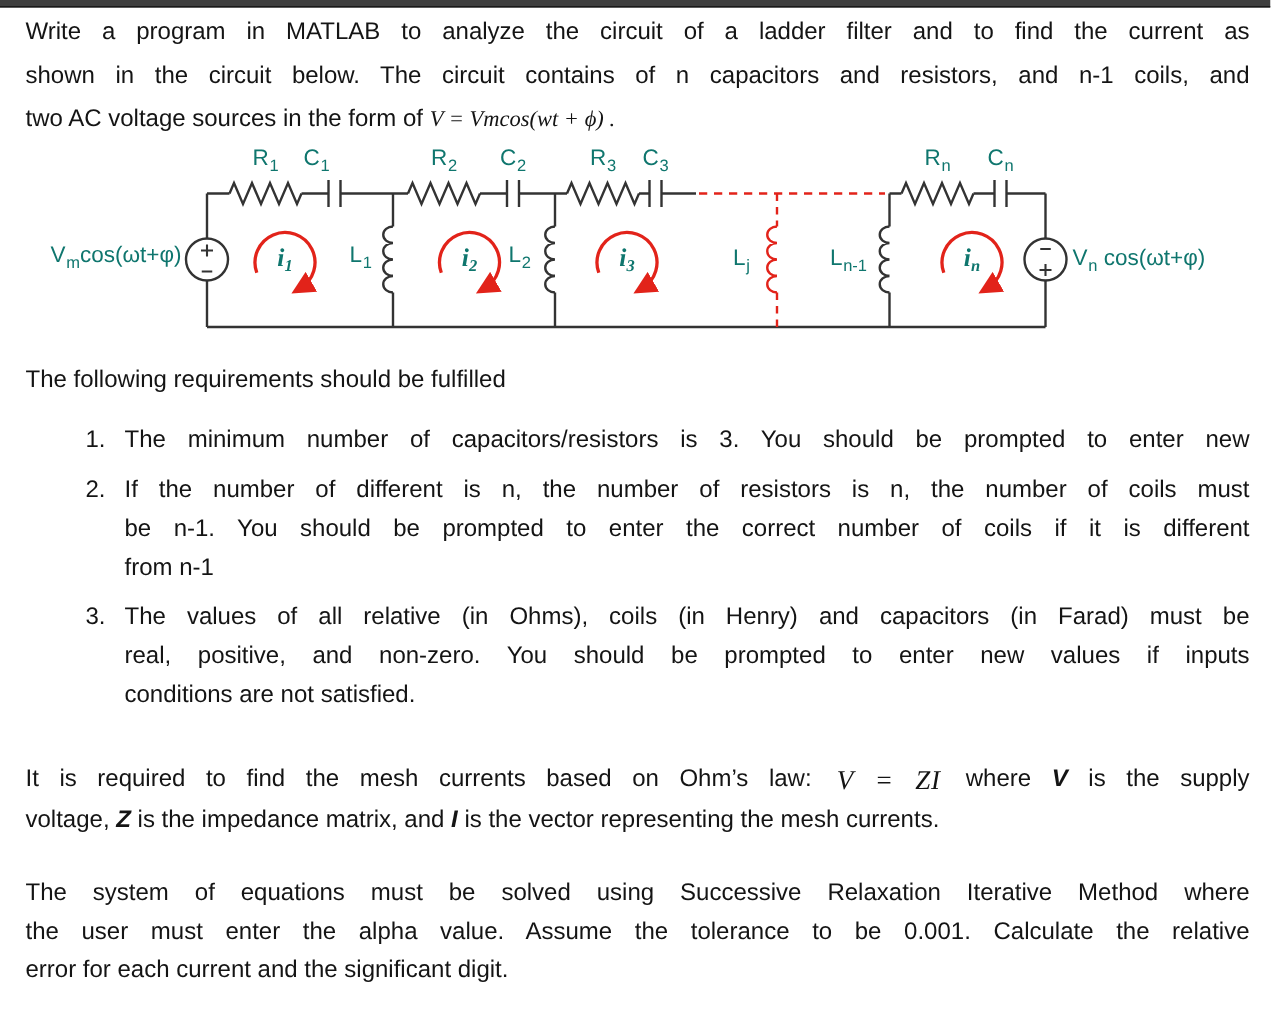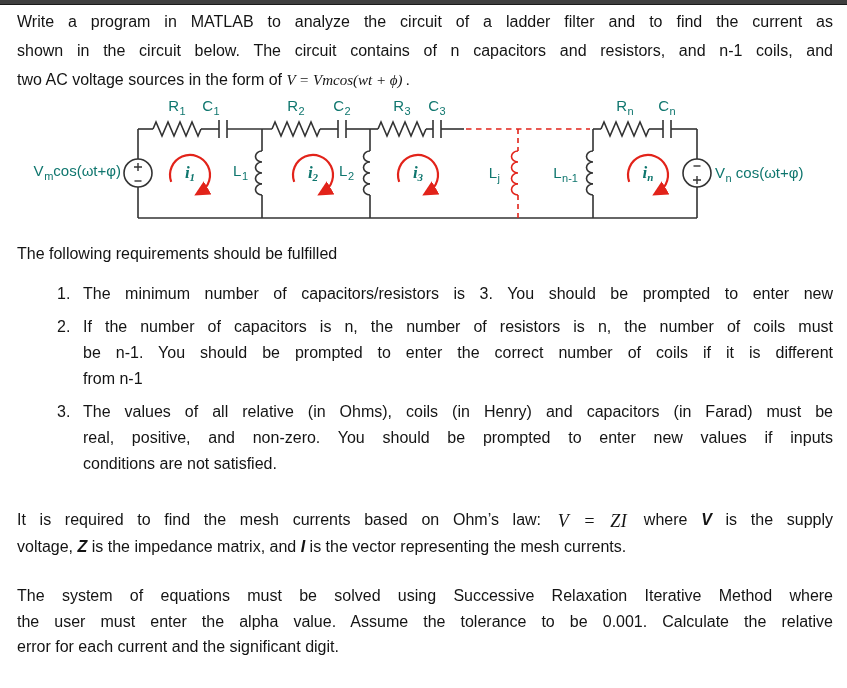--- a/index.html
+++ b/index.html
@@ -176,21 +176,21 @@
 
 <div id="heading-block" class="textblock">The following requirements should be fulfilled</div>
 
 <div id="req-list" class="textblock">
   <div class="req-item">
     <span class="req-num">1.</span>
     <div class="jline">The minimum number of capacitors/resistors is 3. You should be prompted to enter new</div>
   </div>
   <div class="req-item">
     <span class="req-num">2.</span>
-    <div class="jline">If the number of capacitors is n, the number of resistors is n, the number of coils must</div>
+    <div class="jline">If the number of different is n, the number of resistors is n, the number of coils must</div>
     <div class="jline">be n-1. You should be prompted to enter the correct number of coils if it is different</div>
     <div class="lastline">from n-1</div>
   </div>
   <div class="req-item">
     <span class="req-num">3.</span>
     <div class="jline">The values of all relative (in Ohms), coils (in Henry) and capacitors (in Farad) must be</div>
     <div class="jline">real, positive, and non-zero. You should be prompted to enter new values if inputs</div>
     <div class="lastline">conditions are not satisfied.</div>
   </div>
 </div>

